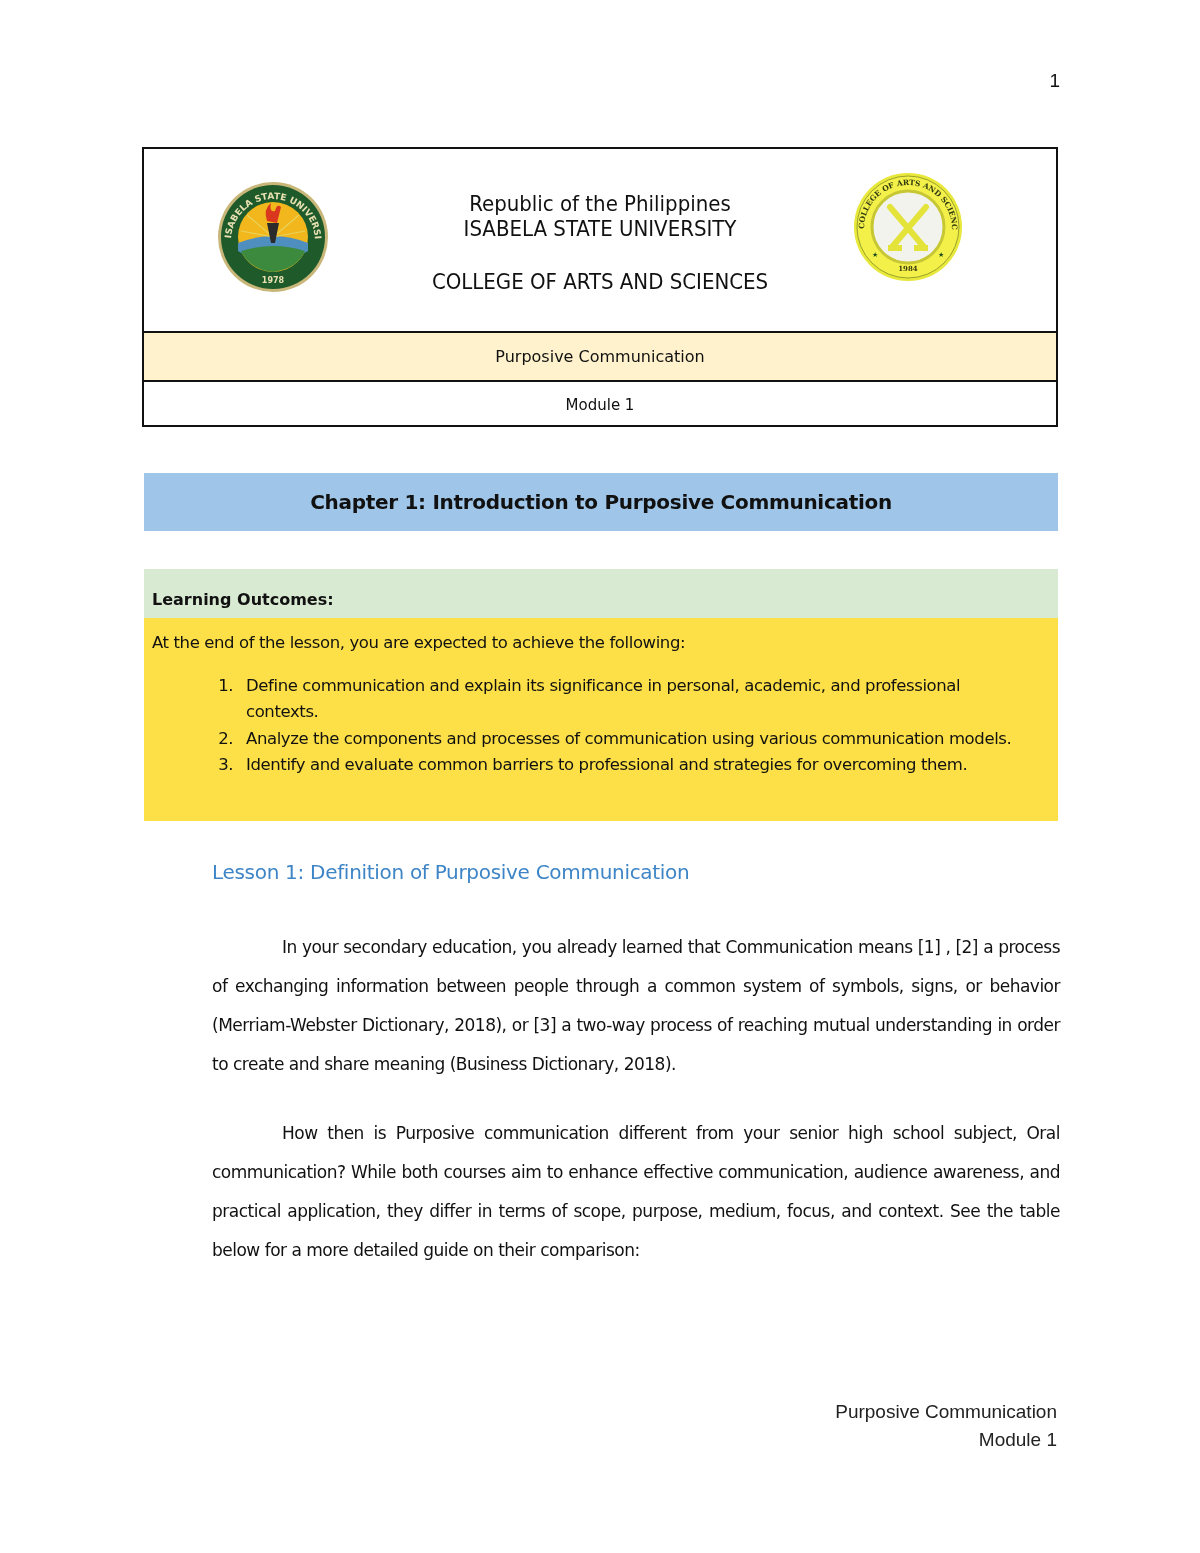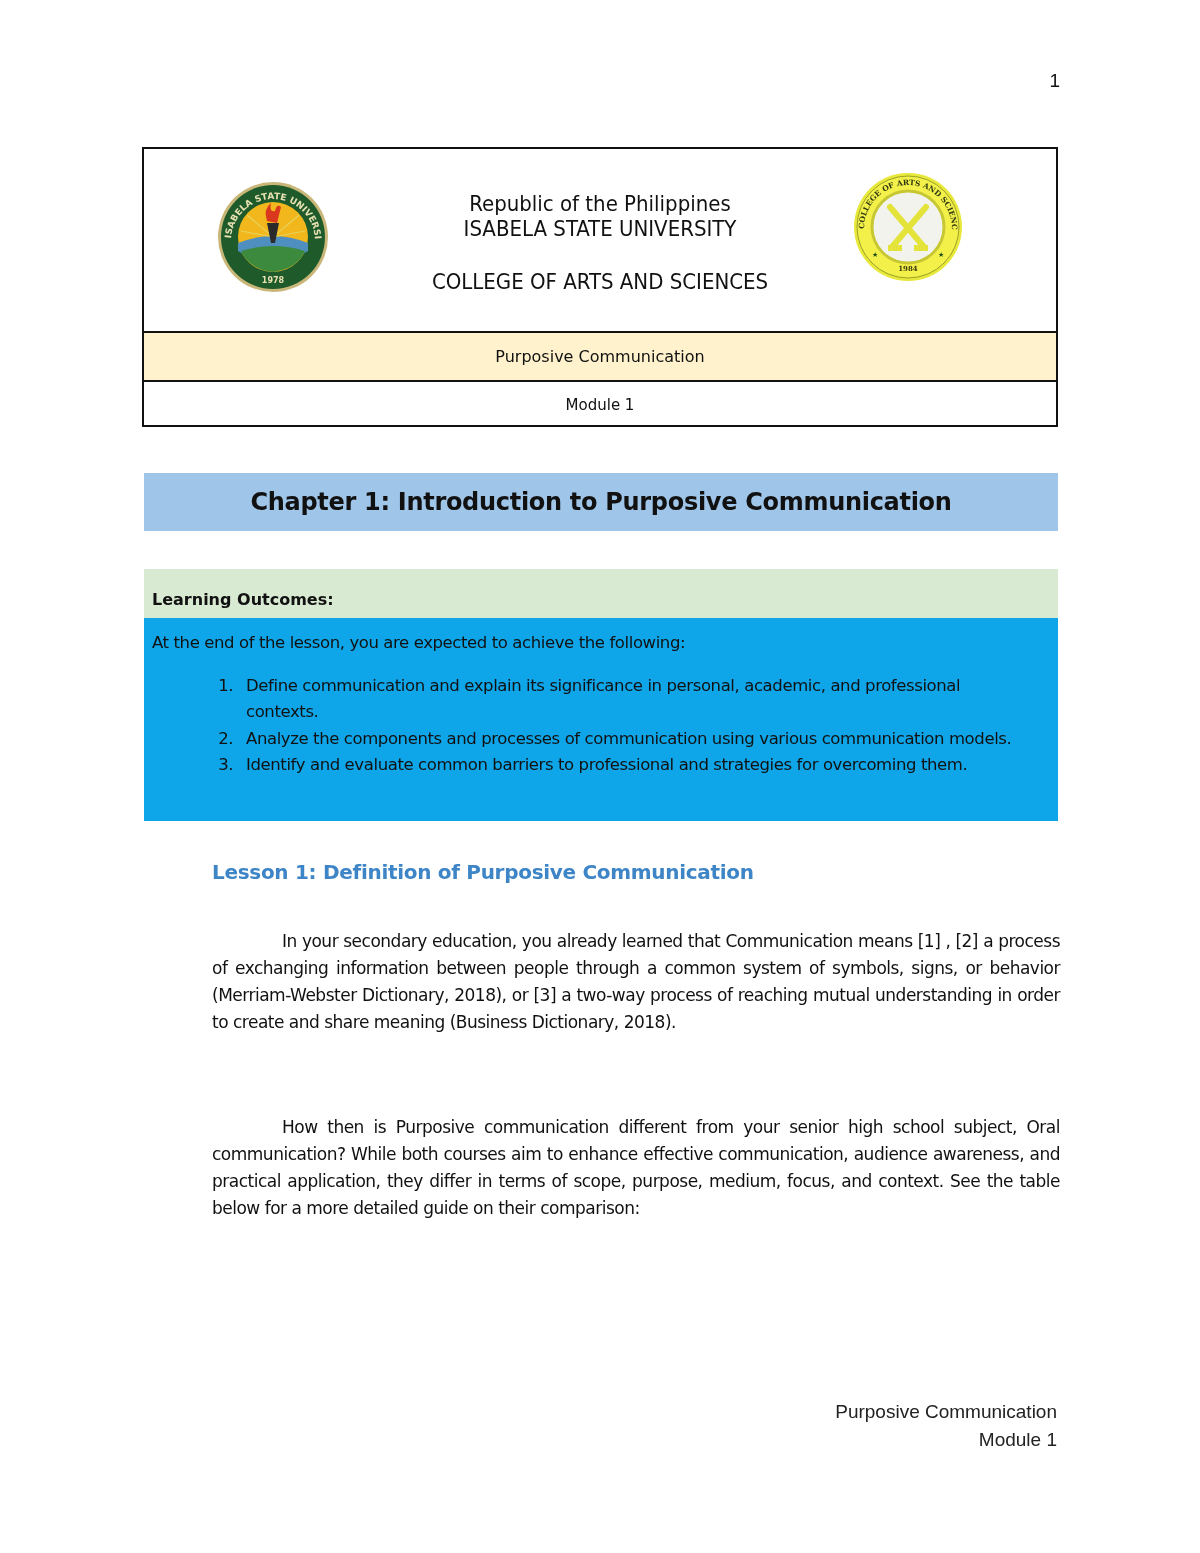--- a/index.html
+++ b/index.html
@@ -6,27 +6,27 @@
     body { width: 1200px; height: 1553px; position: relative; font-family: "Liberation Sans", sans-serif; color: #111; overflow: hidden; }
     .page-number { position: absolute; left: 1030px; top: 70px; width: 30px; text-align: right; font-size: 19px; font-family: "Liberation Sans", sans-serif; }
     .header-box { position: absolute; left: 142px; top: 147px; width: 916px; height: 280px; border: 2px solid #111; border-bottom: 2px solid #111; box-sizing: border-box; }
     .header-top { position: relative; height: 182px; border-bottom: 2px solid #111; }
     .header-text { position: absolute; left: 0; right: 0; top: 42px; text-align: center; font-family: "DejaVu Sans Condensed", "DejaVu Sans", sans-serif; font-size: 22px; line-height: 25px; }
     .header-text .spacer { height: 28px; }
     .logo-left { position: absolute; left: 73px; top: 32px; width: 112px; height: 112px; }
     .logo-right { position: absolute; left: 708px; top: 22px; width: 112px; height: 112px; }
     .band-subject { height: 47px; background: #fff2cc; border-bottom: 2px solid #111; display: flex; align-items: center; justify-content: center; font-family: "DejaVu Sans", sans-serif; font-size: 16px; }
     .band-module { height: 45px; display: flex; align-items: center; justify-content: center; font-family: "DejaVu Sans", sans-serif; font-size: 15px; }
-    .chapter-band { position: absolute; left: 144px; top: 473px; width: 914px; height: 58px; background: #9fc5e8; display: flex; align-items: center; justify-content: center; font-family: "DejaVu Sans", sans-serif; font-weight: bold; font-size: 24px; letter-spacing: -0.3px; color: #111; }
+    .chapter-band { position: absolute; left: 144px; top: 473px; width: 914px; height: 58px; background: #9fc5e8; display: flex; align-items: center; justify-content: center; font-family: "DejaVu Sans", sans-serif; font-weight: bold; font-size: 20px; letter-spacing: -0.3px; color: #111; }
     .lo-band { position: absolute; left: 144px; top: 569px; width: 914px; height: 60px; background: #d9ead3; display: flex; align-items: center; padding-left: 8px; box-sizing: border-box; font-family: "DejaVu Sans", sans-serif; font-weight: bold; font-size: 16px; }
-    .lo-body { position: absolute; left: 144px; top: 618px; width: 914px; height: 203px; background: #0ea5e9; box-sizing: border-box; padding: 12px 8px 0 8px; font-family: "DejaVu Sans", sans-serif; font-size: 16.5px; line-height: 26.5px; letter-spacing: -0.4px; }
+    .lo-body { position: absolute; left: 144px; top: 618px; width: 914px; height: 203px; background: #fde047; box-sizing: border-box; padding: 12px 8px 0 8px; font-family: "DejaVu Sans", sans-serif; font-size: 16.5px; line-height: 26.5px; letter-spacing: -0.4px; }
     .lo-body ol { margin: 16px; padding-left: 70px; }
     .lo-body li { padding-left: 8px; }
-    .lesson-title { position: absolute; left: 212px; top: 860px; font-family: "DejaVu Sans", sans-serif; font-weight: bold; font-size: 20px; color: #3d85c6; letter-spacing: -0.3px; }
-    .para { position: absolute; left: 212px; width: 848px; font-family: "DejaVu Sans", sans-serif; font-size: 17px; line-height: 27px; letter-spacing: -0.5px; text-align: justify; }
+    .lesson-title { position: absolute; left: 212px; top: 860px; font-family: "DejaVu Sans", sans-serif; font-weight: normal; font-size: 20px; color: #3d85c6; letter-spacing: -0.3px; }
+    .para { position: absolute; left: 212px; width: 848px; font-family: "DejaVu Sans", sans-serif; font-size: 17px; line-height: 39px; letter-spacing: -0.5px; text-align: justify; }
     .para .indent { display: inline-block; width: 70px; }
     .p1 { top: 928px; }
     .p2 { top: 1078px; margin-top: 36px; }
     .footer { position: absolute; right: 143px; top: 1398px; text-align: right; font-family: "Liberation Sans", sans-serif; font-size: 19px; line-height: 28px; color: #222; }
   </style>
 </head>
 <body>
 
 <div class="page-number">1</div>
 

